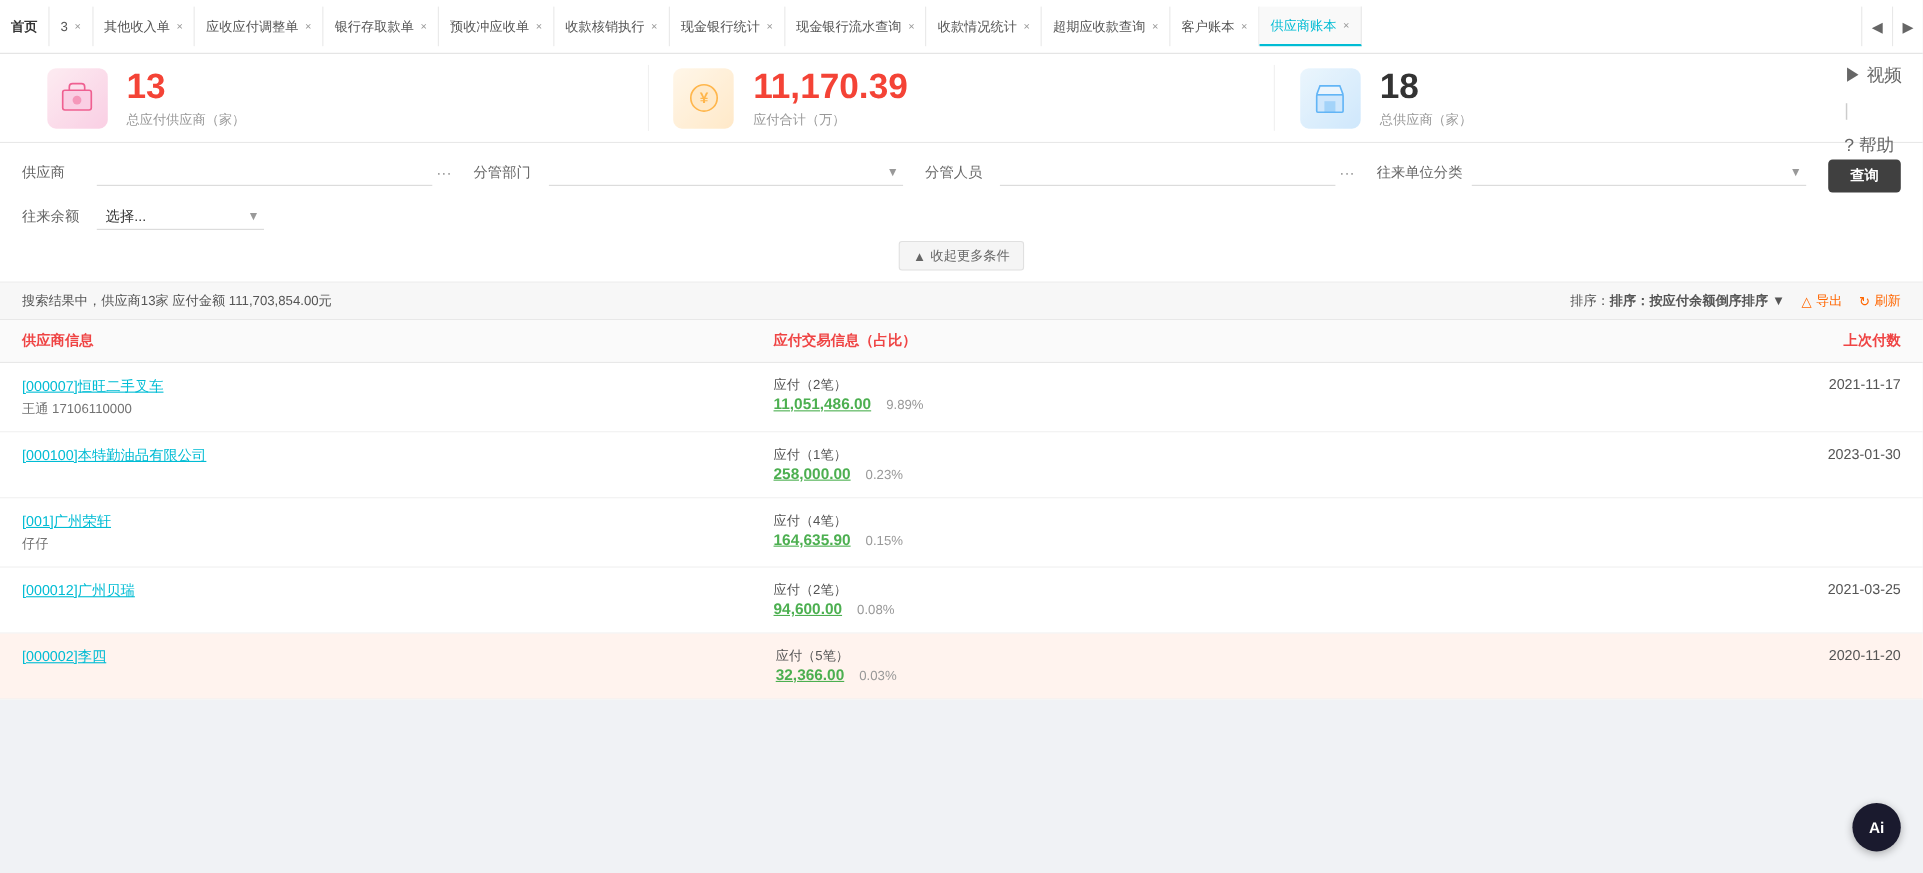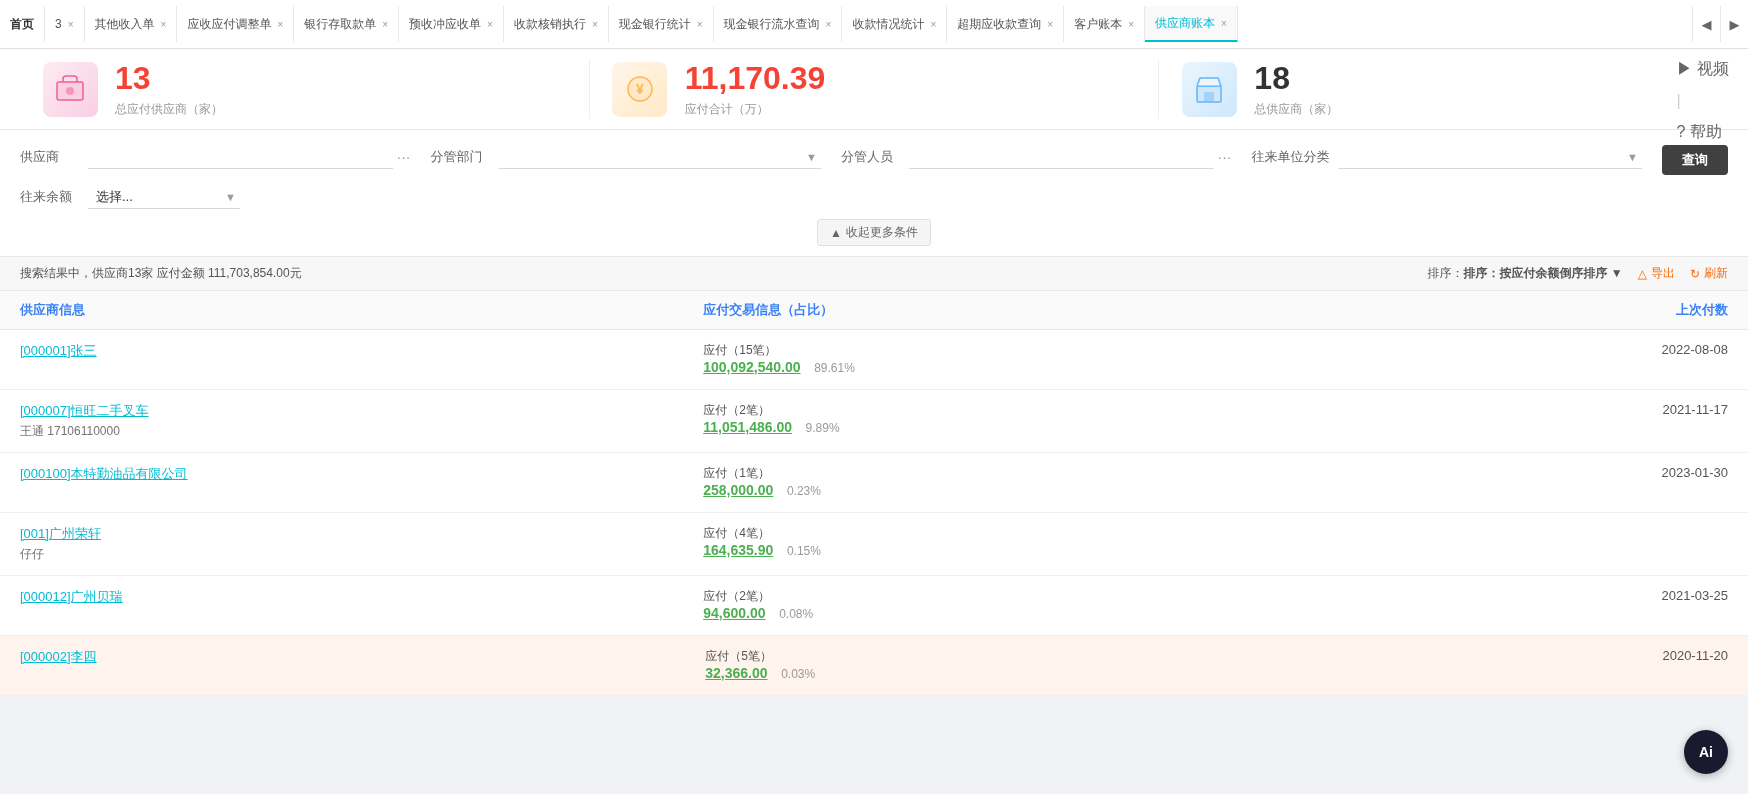--- a/index.html
+++ b/index.html
@@ -69,21 +69,21 @@
       background: #f7f7f7; padding: 8px 20px; display: flex; align-items: center;
       justify-content: space-between; border-bottom: 1px solid #e8e8e8; font-size: 12px; color: #555;
     }
     .result-actions { display: flex; gap: 15px; }
     .action-btn { display: flex; align-items: center; gap: 4px; cursor: pointer; color: #ff6600; font-size: 12px; }
 
     
     .table-container { background: #fff; }
     .table-header {
       display: flex; padding: 10px 20px; background: #fafafa;
-      border-bottom: 1px solid #e8e8e8; font-weight: bold; font-size: 13px; color: #3b82f6;
+      border-bottom: 1px solid #e8e8e8; font-weight: bold; font-size: 13px; color: #ef4444;
     }
     .col-supplier { flex: 2; }
     .col-transaction { flex: 2; }
     .col-lastpay { flex: 1; text-align: right; }
 
     .table-row {
       display: flex; padding: 12px 20px; border-bottom: 1px solid #f0f0f0; align-items: flex-start;
       min-height: 60px;
     }
     .table-row.highlighted { background: #fff3ee; gap: 10px; }
@@ -315,33 +315,20 @@
   </div>
 </div>
 
 <div class="table-container">
   <div class="table-header">
     <div class="col-supplier">供应商信息</div>
     <div class="col-transaction">应付交易信息（占比）</div>
     <div class="col-lastpay">上次付数</div>
   </div>
 
-  <div class="table-row">
-    <div class="col-supplier supplier-info">
-      <span class="supplier-name">[000001]张三</span>
-    </div>
-    <div class="col-transaction transaction-info">
-      <div class="tx-label">应付（15笔）</div>
-      <div>
-        <span class="tx-amount">100,092,540.00</span>
-        <span class="tx-percent">89.61%</span>
-      </div>
-    </div>
-    <div class="col-lastpay lastpay-info">2022-08-08</div>
-  </div>
 
   <div class="table-row">
     <div class="col-supplier supplier-info">
       <span class="supplier-name">[000007]恒旺二手叉车</span>
       <div class="supplier-sub">王通  17106110000</div>
     </div>
     <div class="col-transaction transaction-info">
       <div class="tx-label">应付（2笔）</div>
       <div>
         <span class="tx-amount">11,051,486.00</span>

